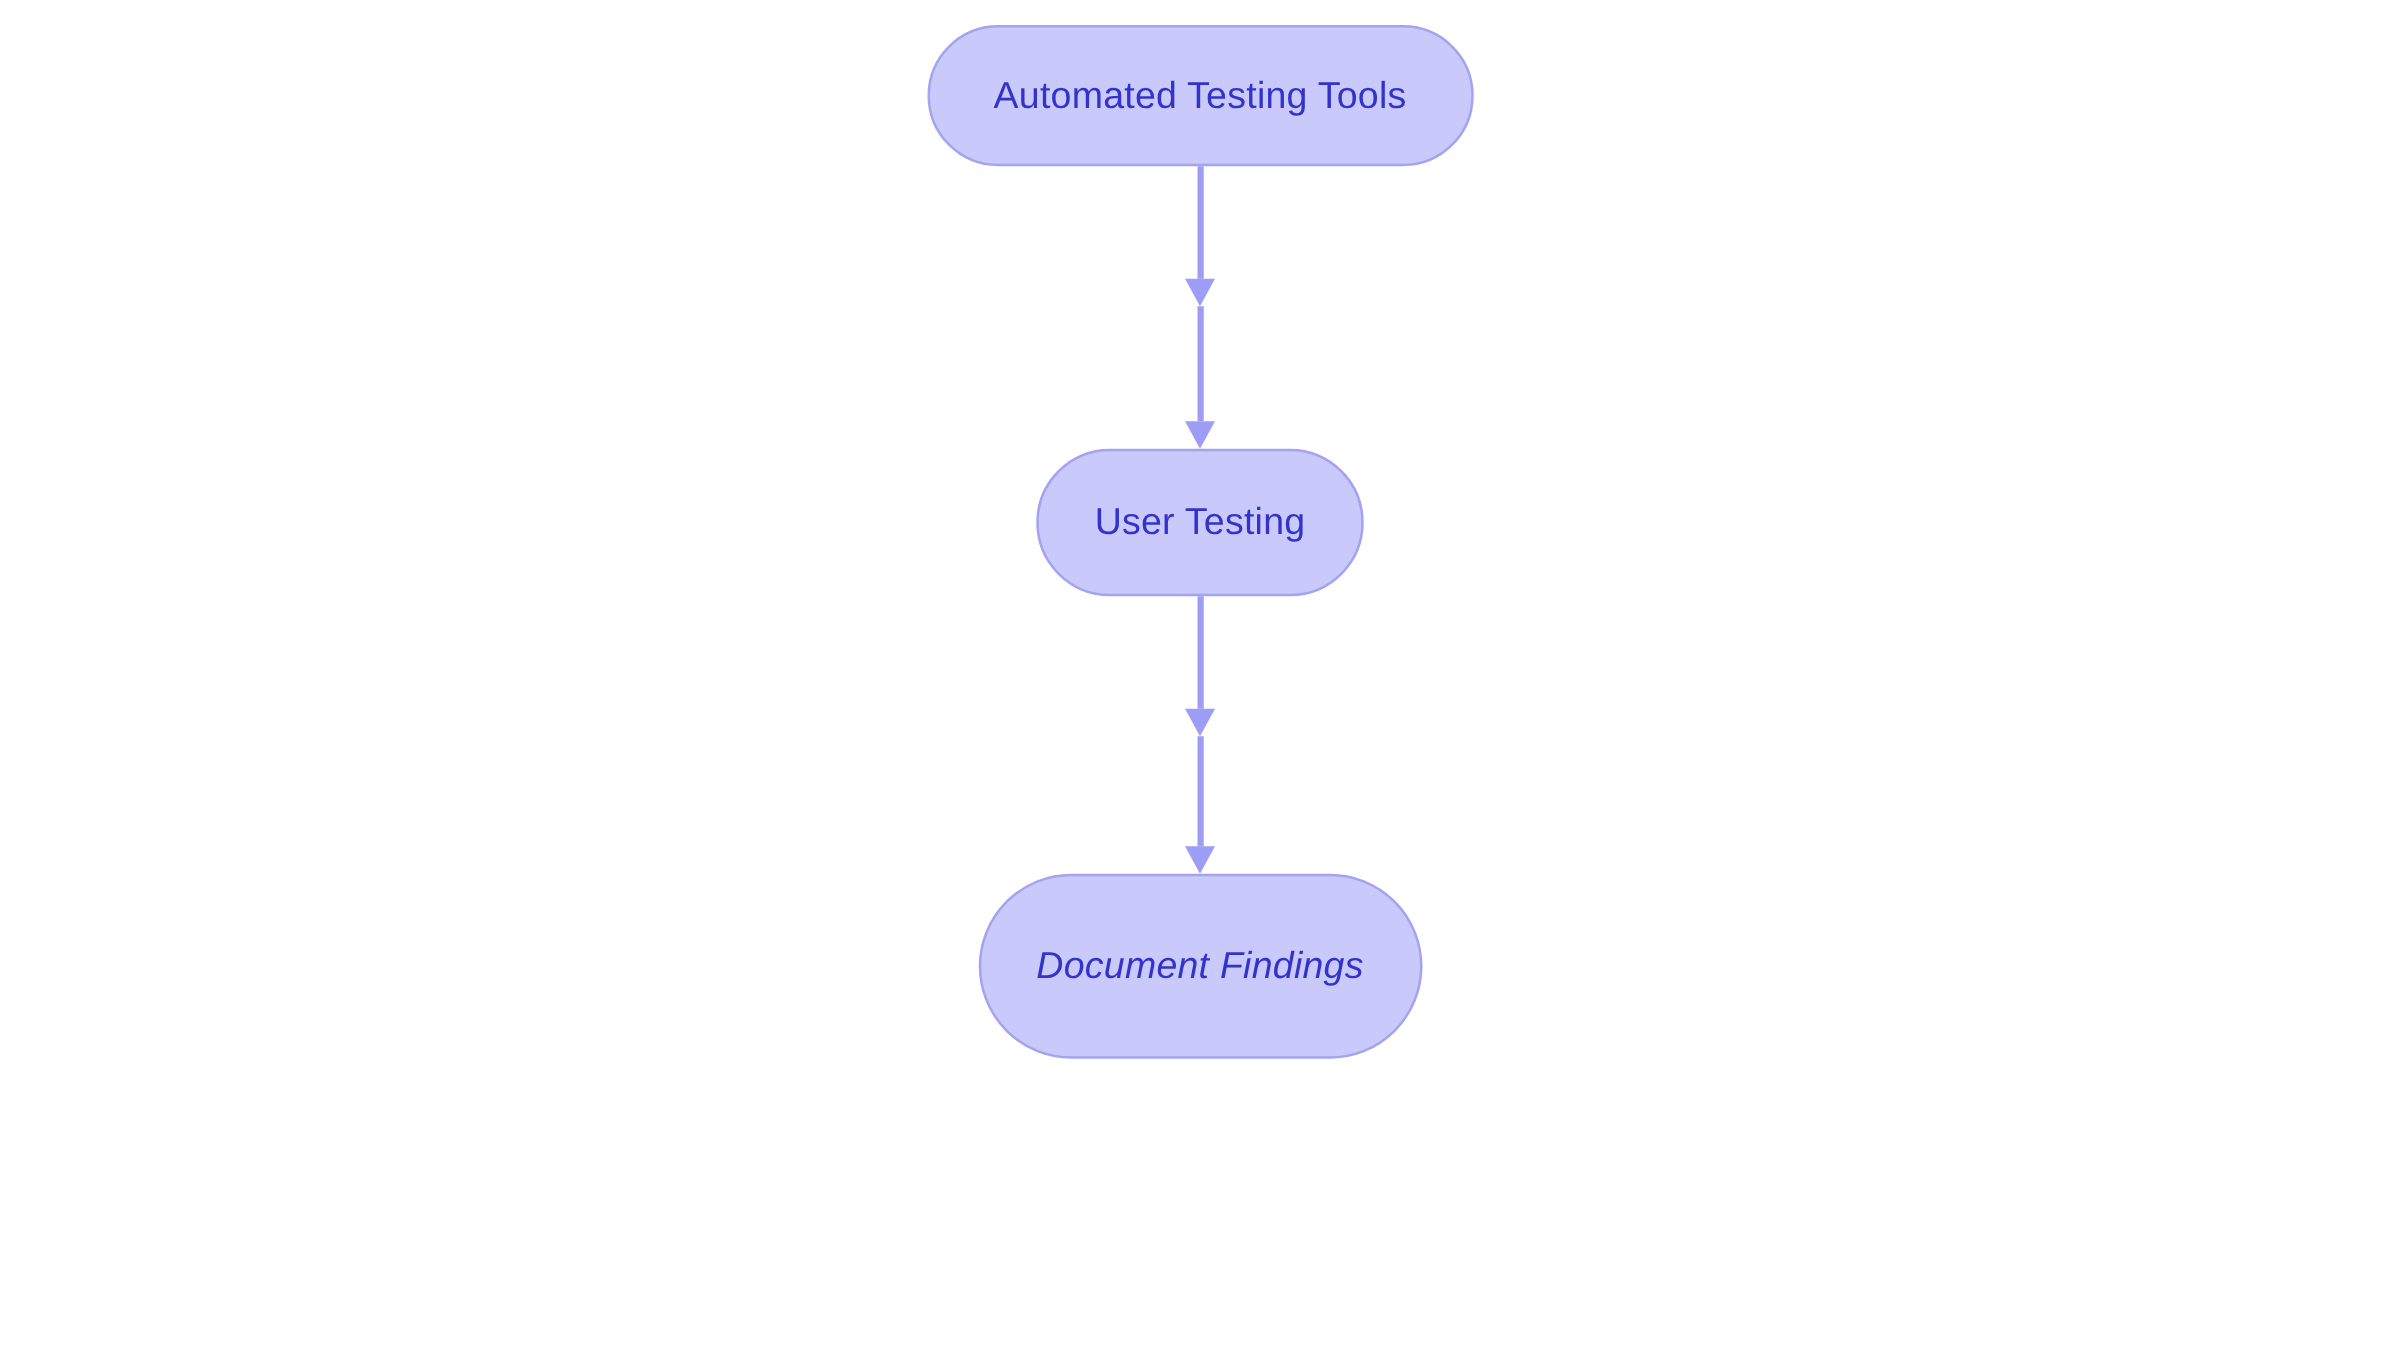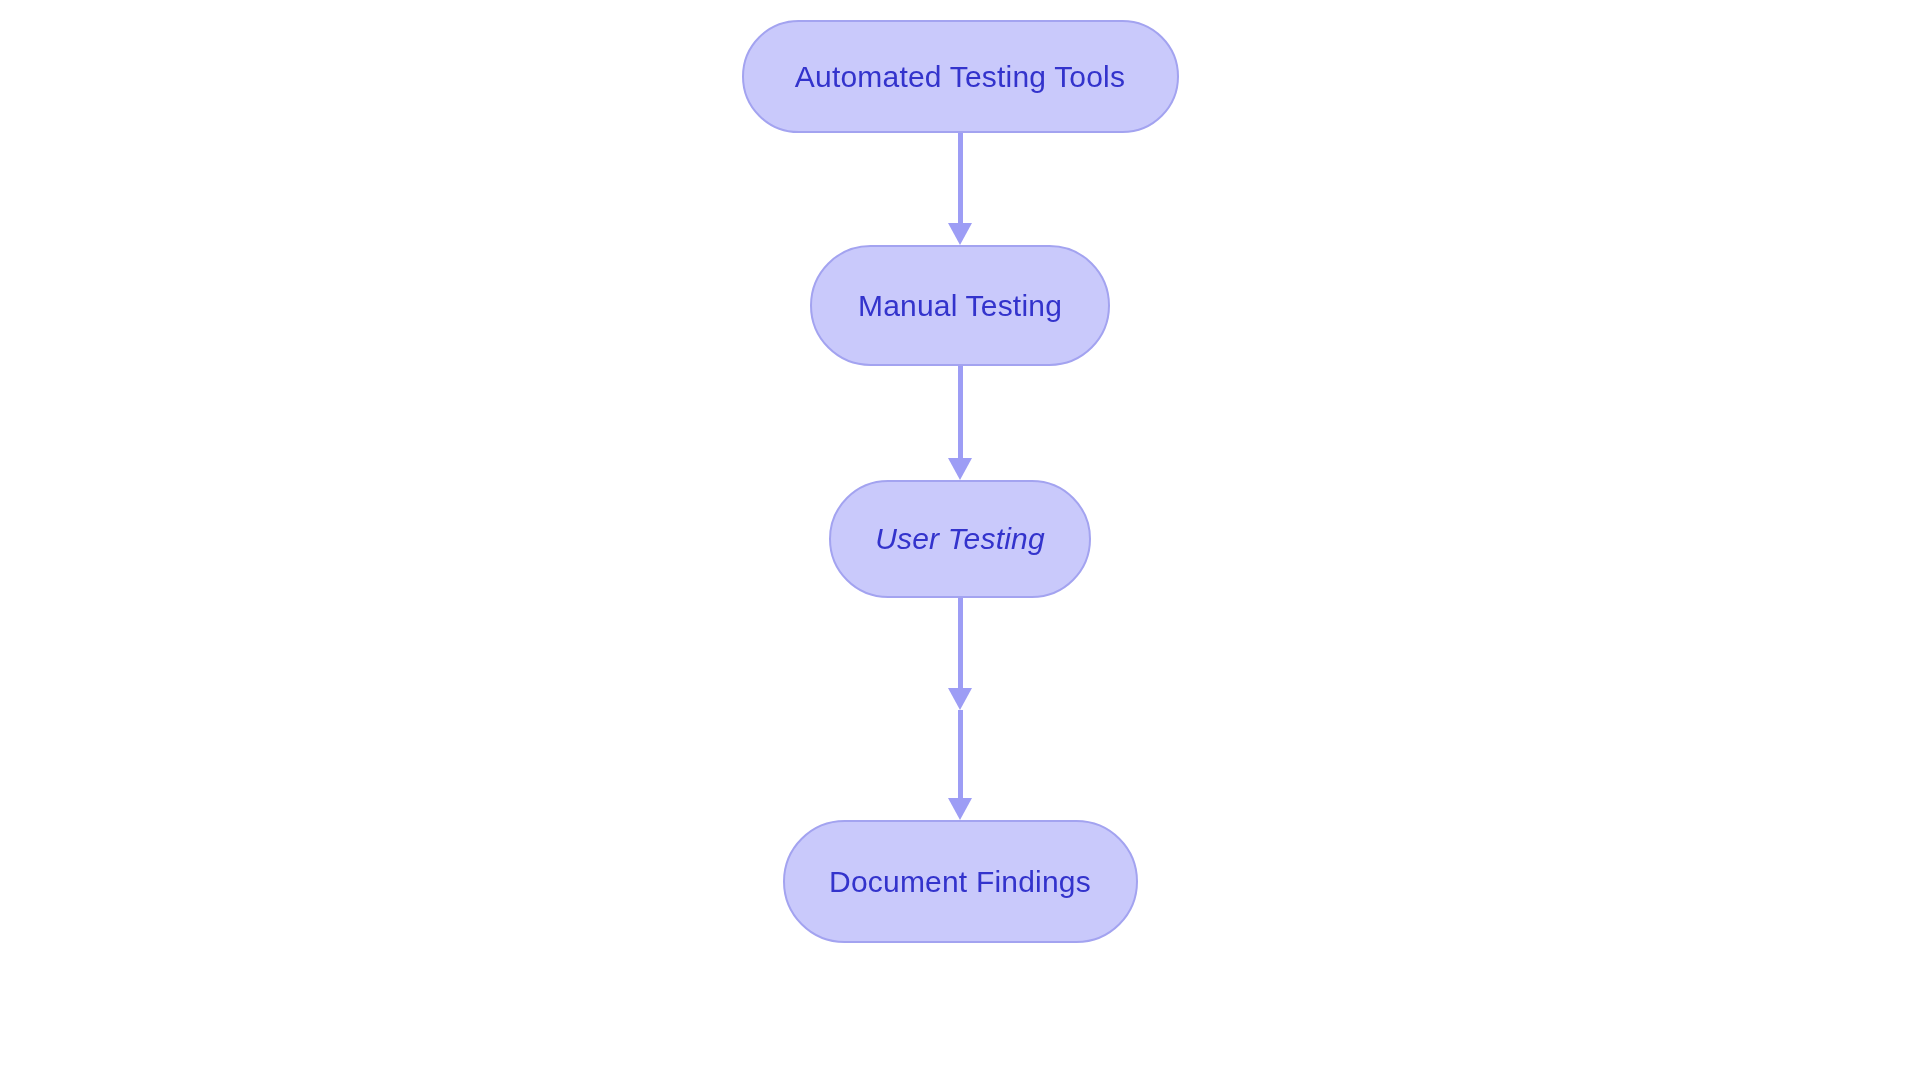--- a/index.html
+++ b/index.html
@@ -52,23 +52,23 @@
 
   .flow-node .node-label {
     color: #3333cc;
     font-size: 30px;
     font-family: "Liberation Sans", sans-serif;
   }
 
   
   .node-1 { width: 437px; height: 113px; margin-top: 20px; }
   .node-2 { width: 300px; height: 121px; }
-  .node-3 { width: 262px; height: 118px; font-style: italic; }
+  .node-3 { width: 262px; height: 118px; }
   .node-4 { width: 405px; height: 120px; }
-  .node-5 { width: 355px; height: 123px; }
+  .node-5 { width: 355px; height: 148px; font-style: italic; }
 
   .flow-connector {
     position: relative;
     width: 30px;
     display: flex;
     flex-direction: column;
     align-items: center;
     justify-content: flex-start;
   }
   .conn-1 { height: 112px; }
@@ -98,23 +98,20 @@
 
     <div class="flow-node node-1">
       <span class="node-label">Automated Testing Tools</span>
     </div>
 
     <div class="flow-connector conn-1">
       <div class="connector-line"></div>
       <div class="connector-arrow"></div>
     </div>
 
-    <div class="flow-node node-2">
-      <span class="node-label">Manual Testing</span>
-    </div>
 
     <div class="flow-connector conn-2">
       <div class="connector-line"></div>
       <div class="connector-arrow"></div>
     </div>
 
     <div class="flow-node node-3">
       <span class="node-label">User Testing</span>
     </div>
 

